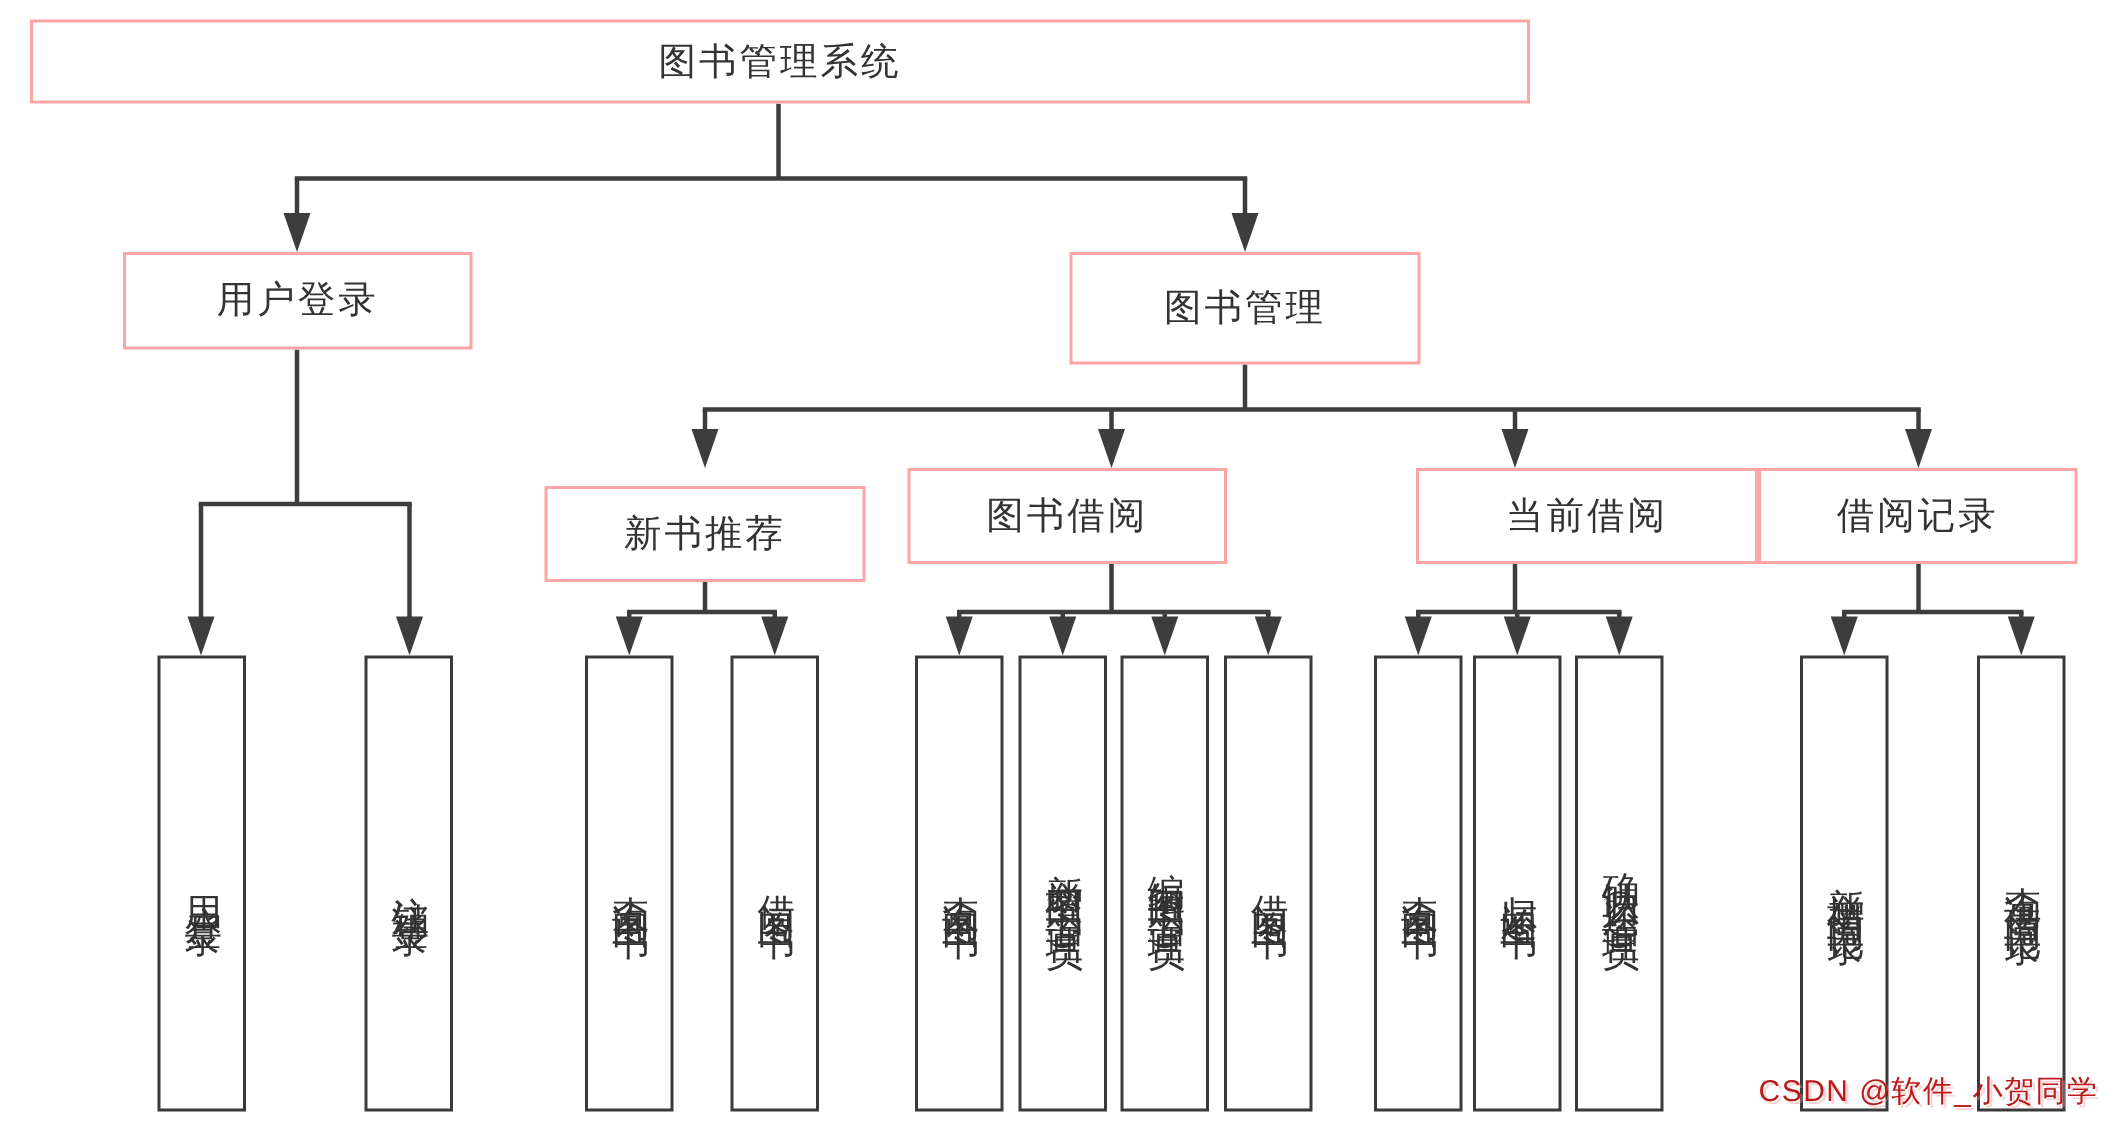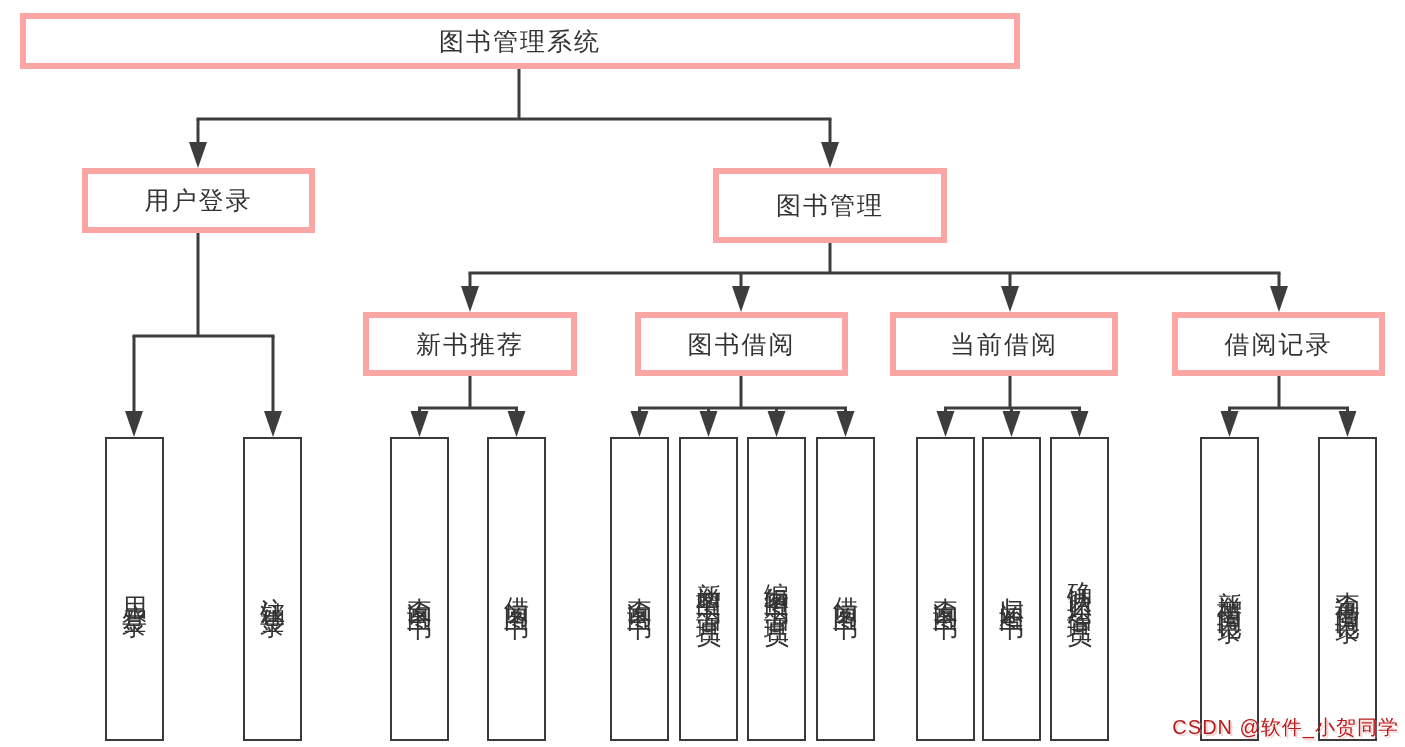--- a/index.html
+++ b/index.html
@@ -1,20 +1,20 @@
 <!DOCTYPE html>
 <html><head>
 <meta charset="utf-8">
 <style>
   html,body{margin:0;padding:0;background:#ffffff;}
   body{width:1405px;height:747px;position:relative;overflow:hidden;
        font-family:"Liberation Sans","DejaVu Sans",sans-serif;}
   #diagram{position:absolute;left:0;top:0;width:1405px;height:747px;}
   #connectors{position:absolute;left:0;top:0;pointer-events:none;}
-  .node-h{position:absolute;background:#ffffff;border:6px solid #fca5a5;
+  .node-h{position:absolute;background:#ffffff;border:2px solid #fca5a5;
           display:flex;align-items:center;justify-content:center;
           font-size:25px;letter-spacing:2px;color:#333333;box-sizing:border-box;z-index:2;}
   .node-v{position:absolute;background:#ffffff;border:2.5px solid #3a3a3a;
           display:flex;align-items:center;justify-content:center;
           font-size:25px;color:#333333;box-sizing:border-box;z-index:2;
           width:59px;top:437px;height:304px;}
   .node-v .vtext{writing-mode:vertical-rl;text-orientation:mixed;
           letter-spacing:6px;line-height:1;white-space:nowrap;}
   .node-h .htext{line-height:1;}
   #watermark{position:absolute;top:714px;right:6px;font-size:20px;letter-spacing:1px;
@@ -85,27 +85,27 @@
     <span class="htext">图书管理系统</span>
   </div>
 
   <div class="node-h" style="left:82px;top:168px;width:233px;height:65px">
     <span class="htext">用户登录</span>
   </div>
   <div class="node-h" style="left:713px;top:168px;width:234px;height:75px">
     <span class="htext">图书管理</span>
   </div>
 
-  <div class="node-h" style="left:363px;top:312px;width:214px;height:64px">
+  <div class="node-h" style="left:363px;top:324px;width:214px;height:64px">
     <span class="htext">新书推荐</span>
   </div>
-  <div class="node-h" style="left:635px;top:312px;width:213px;height:64px">
+  <div class="node-h" style="left:605px;top:312px;width:213px;height:64px">
     <span class="htext">图书借阅</span>
   </div>
-  <div class="node-h" style="left:890px;top:312px;width:228px;height:64px">
+  <div class="node-h" style="left:944px;top:312px;width:228px;height:64px">
     <span class="htext">当前借阅</span>
   </div>
   <div class="node-h" style="left:1172px;top:312px;width:213px;height:64px">
     <span class="htext">借阅记录</span>
   </div>
 
   <div class="node-v" style="left:105px">
     <span class="vtext">用户登录</span>
   </div>
   <div class="node-v" style="left:243px">

